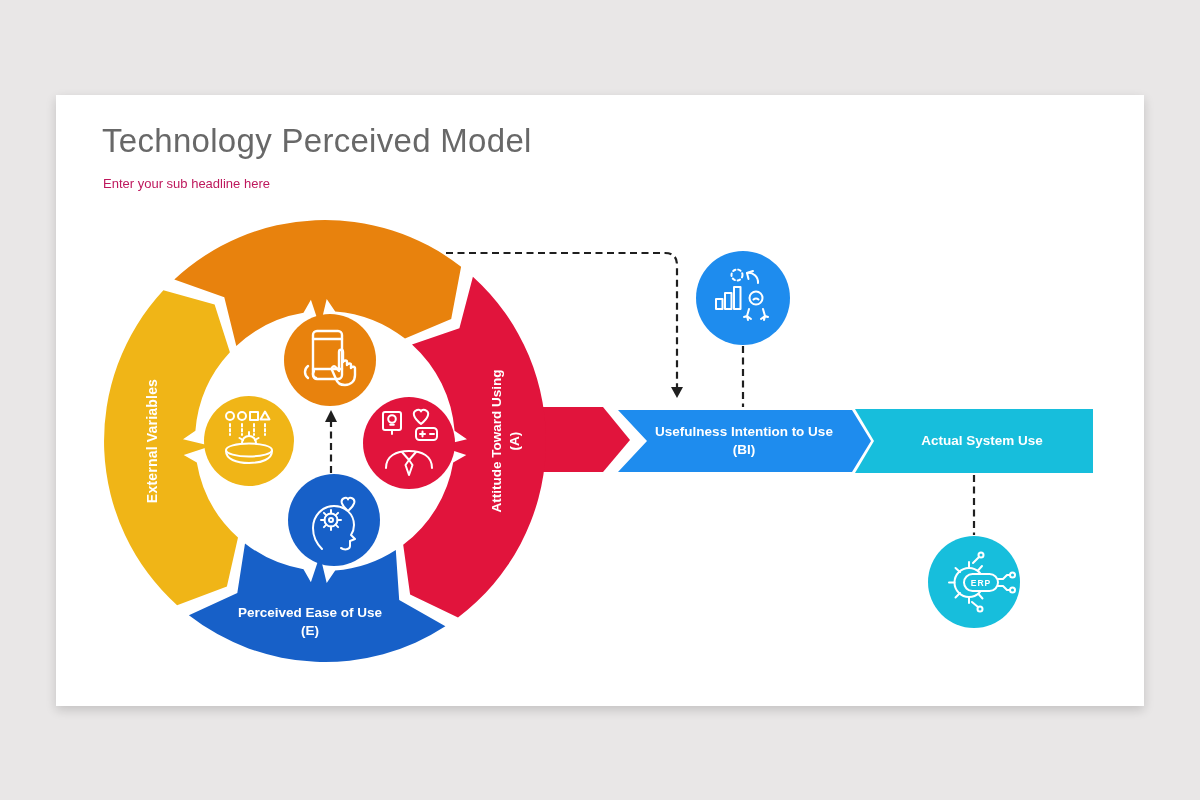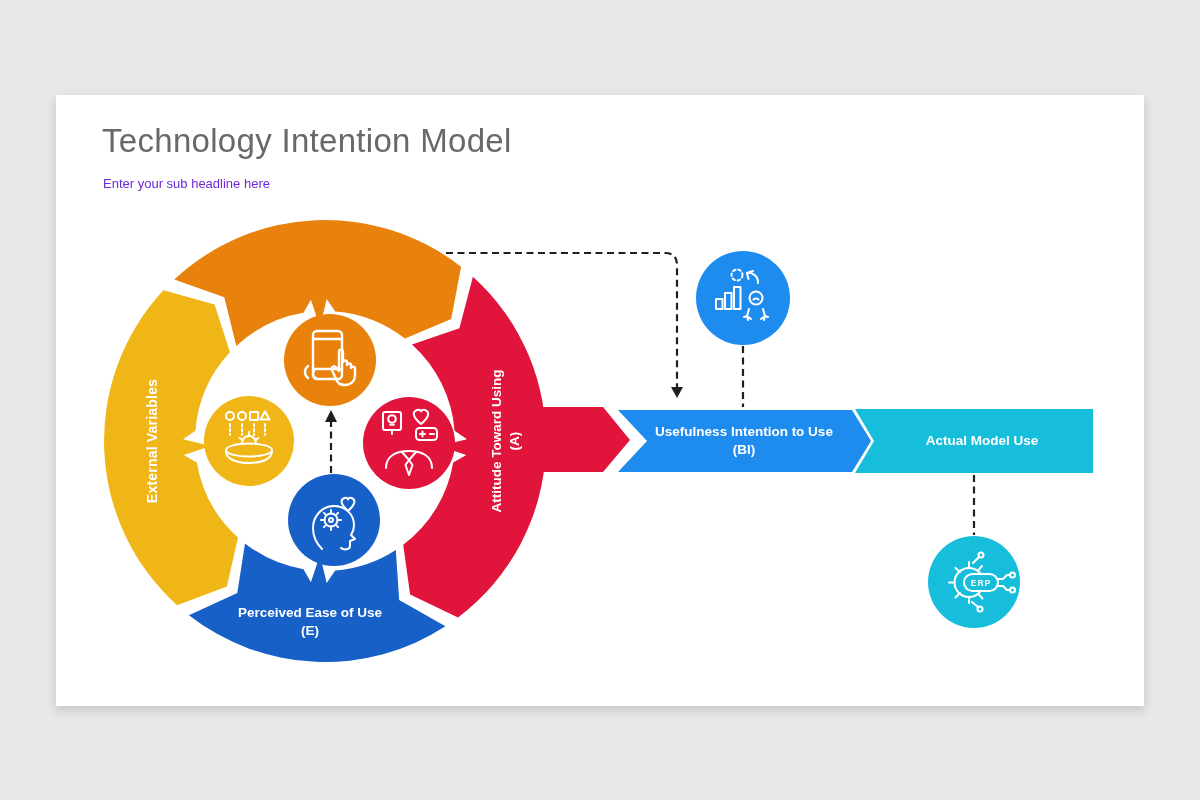--- a/index.html
+++ b/index.html
@@ -2,37 +2,37 @@
 <html><head>
 <meta charset="utf-8">
 <style>
   html,body{margin:0;padding:0;background:#E9E7E7;}
   .stage{position:relative;width:1200px;height:800px;background:#E9E7E7;overflow:hidden;
          font-family:"Liberation Sans",sans-serif;}
   .card{position:absolute;left:56px;top:95px;width:1088px;height:611px;background:#FFFFFF;
         box-shadow:0 4px 10px rgba(0,0,0,0.16);}
   .title{position:absolute;left:102px;top:122px;font-size:33px;font-weight:400;
          color:#686868;letter-spacing:0.3px;}
-  .subtitle{position:absolute;left:103px;top:176px;font-size:13px;font-weight:400;color:#6d28d9;}
+  .subtitle{position:absolute;left:103px;top:176px;font-size:13px;font-weight:400;color:#be185d;}
   svg.diagram{position:absolute;left:0;top:0;width:1200px;height:800px;}
   .lbl{position:absolute;display:flex;align-items:center;justify-content:center;text-align:center;
        color:#FFFFFF;font-weight:bold;font-size:13.5px;line-height:1.35;pointer-events:none;}
   .lbl.rot{transform:rotate(-90deg);}
   .lbl.lg{font-size:14px;letter-spacing:0.2px;}
   .ic{stroke:#FFFFFF;fill:none;stroke-width:2.4;stroke-linecap:round;stroke-linejoin:round;}
   .ic-thin{stroke-width:2;}
   .dash{fill:none;stroke-width:2.2;stroke-dasharray:7 4.5;}
 </style>
 </head>
 <body>
 
 <div class="stage">
   <div class="card"></div>
 
-  <div class="title">Technology Intention Model</div>
+  <div class="title">Technology Perceived Model</div>
   <div class="subtitle">Enter your sub headline here</div>
 
   <svg class="diagram" viewBox="0 0 1200 800">
 
     <path d="M540,407 H603 L630,440 L603,472 H540 Z" fill="#E1143C"></path>
 
     <g id="ring-arcs">
         <path d="M 461.1,266.8 A 221 221 0 0 0 174.3,279.4 L 224.3,297.2 L 236.3,345.9 A 130 130 0 0 1 303.5,312.8 L 310.9,299.7 L 320.0,327.1 L 326.7,299.0 L 335.2,311.4 A 130 130 0 0 1 405.0,338.6 L 451.2,319.1 Z" fill="#E8820D"></path>
         <path d="M 458.0,617.5 A 221 221 0 0 0 472.9,276.8 L 459.4,328.2 L 412.0,344.4 A 130 130 0 0 1 454.6,430.8 L 467.0,439.3 L 438.9,446.0 L 466.3,455.1 L 453.2,462.5 A 130 130 0 0 1 403.2,544.8 L 410.1,594.5 Z" fill="#E1143C"></path>
         <path d="M 188.9,615.2 A 221 221 0 0 0 445.4,626.3 L 399.2,600.1 L 395.8,550.0 A 130 130 0 0 1 335.2,570.6 L 326.7,583.0 L 320.0,554.9 L 310.9,582.3 L 303.5,569.2 A 130 130 0 0 1 245.0,543.4 L 237.3,593.0 Z" fill="#1760C8"></path>
@@ -119,14 +119,14 @@
       <circle cx="38.5" cy="-7" r="2.5"></circle>
       <circle cx="38.5" cy="8" r="2.5"></circle>
       <text x="7" y="4" text-anchor="middle" font-size="8.5" font-weight="bold" fill="#FFFFFF" stroke="none" letter-spacing="1">ERP</text>
     </g>
   </svg>
 
   <div class="lbl rot lg" style="left:67px;top:430px;width:170px;height:22px;">External Variables</div>
   <div class="lbl rot" style="left:431px;top:421px;width:150px;height:40px;">Attitude Toward Using (A)</div>
   <div class="lbl" style="left:235px;top:600px;width:150px;height:44px;">Perceived Ease of Use (E)</div>
   <div class="lbl" style="left:654px;top:419px;width:180px;height:44px;">Usefulness Intention to Use (BI)</div>
-  <div class="lbl" style="left:882px;top:430px;width:200px;height:22px;">Actual Model Use</div>
+  <div class="lbl" style="left:882px;top:430px;width:200px;height:22px;">Actual System Use</div>
 </div>
 
 </body></html>

